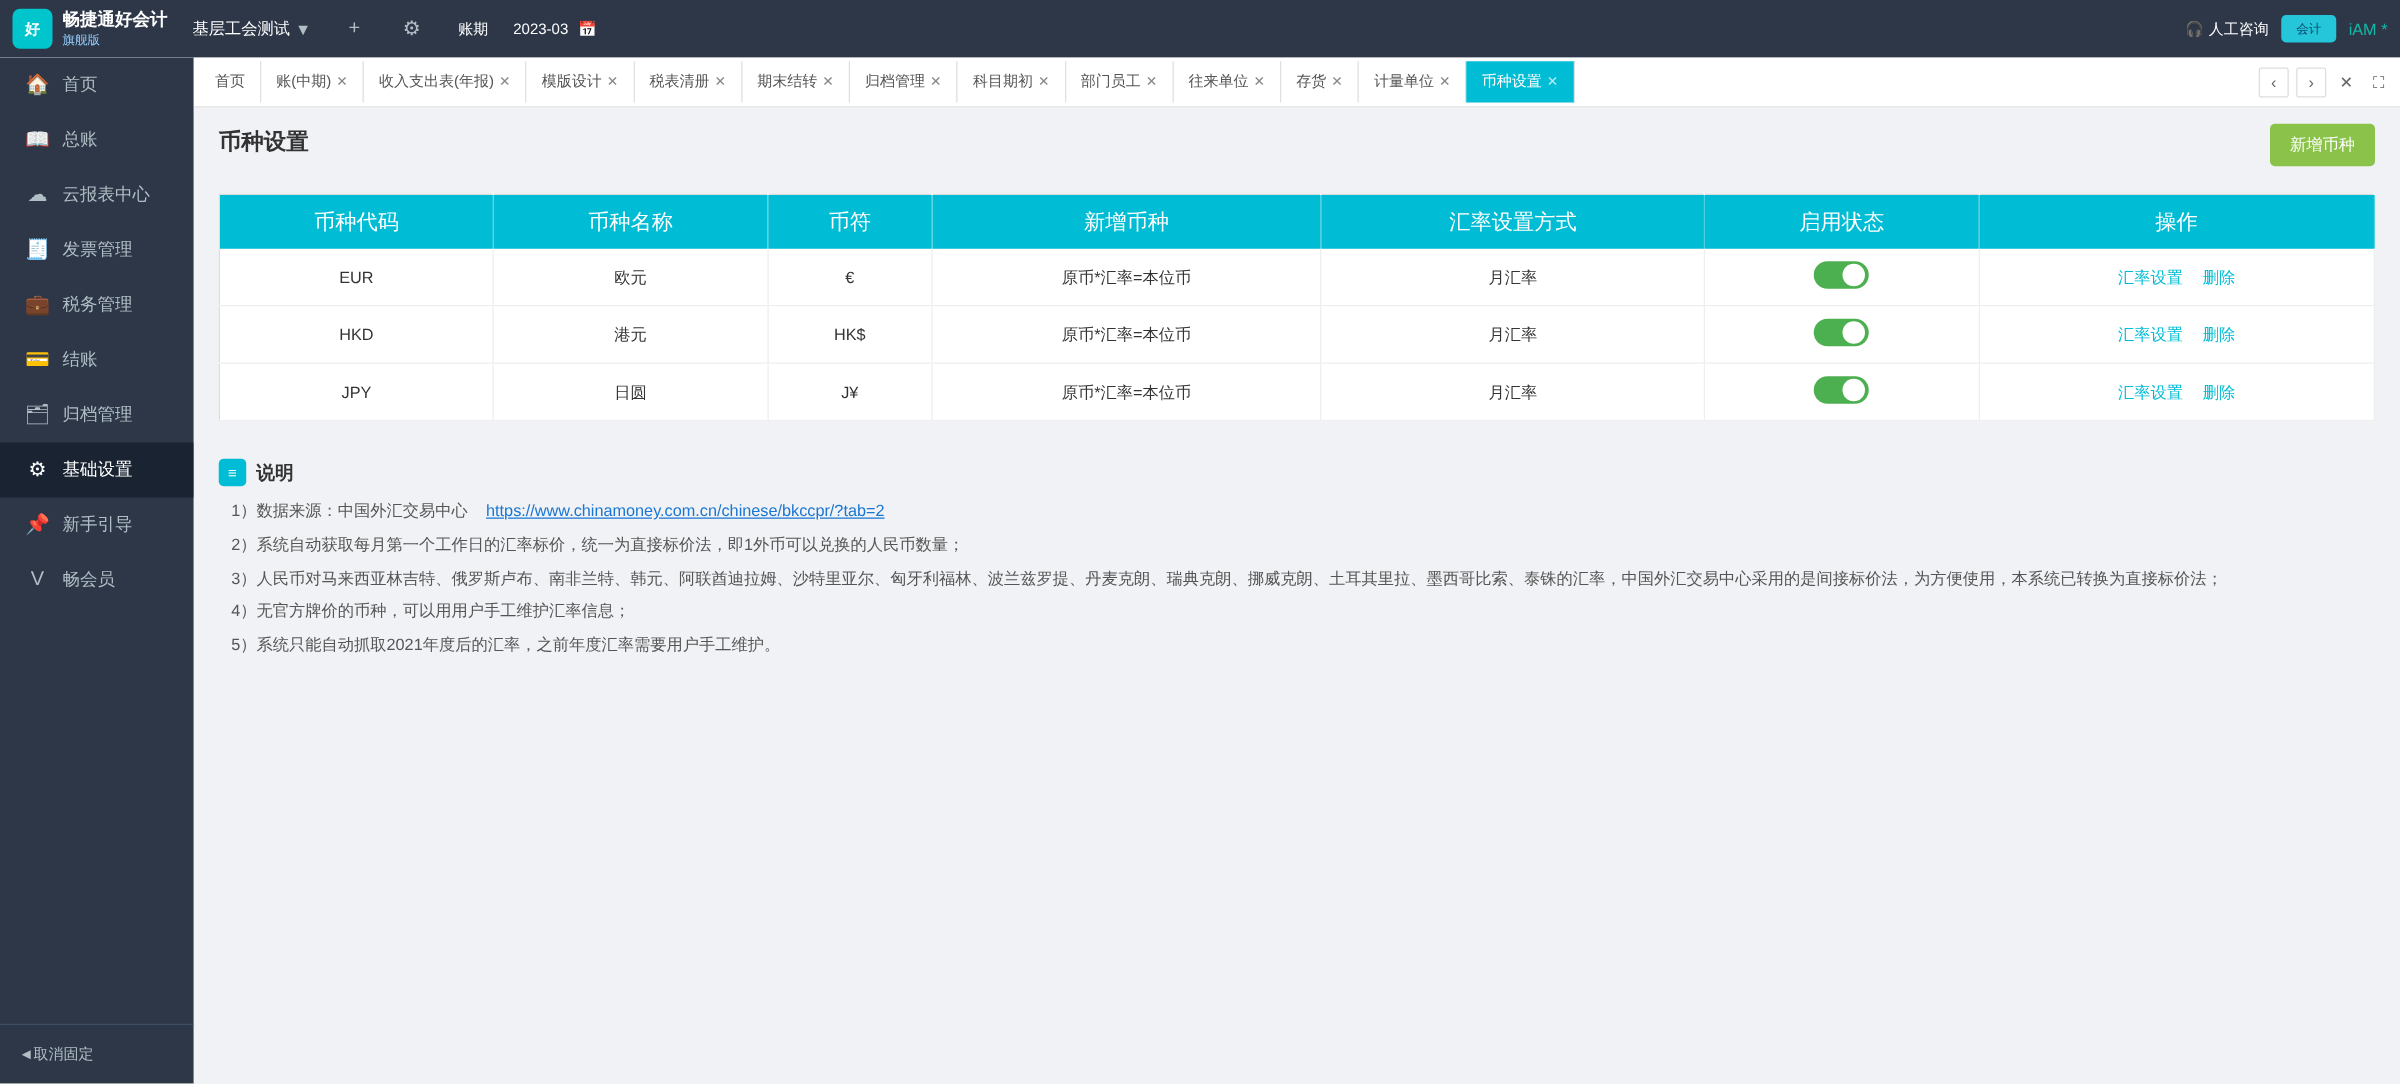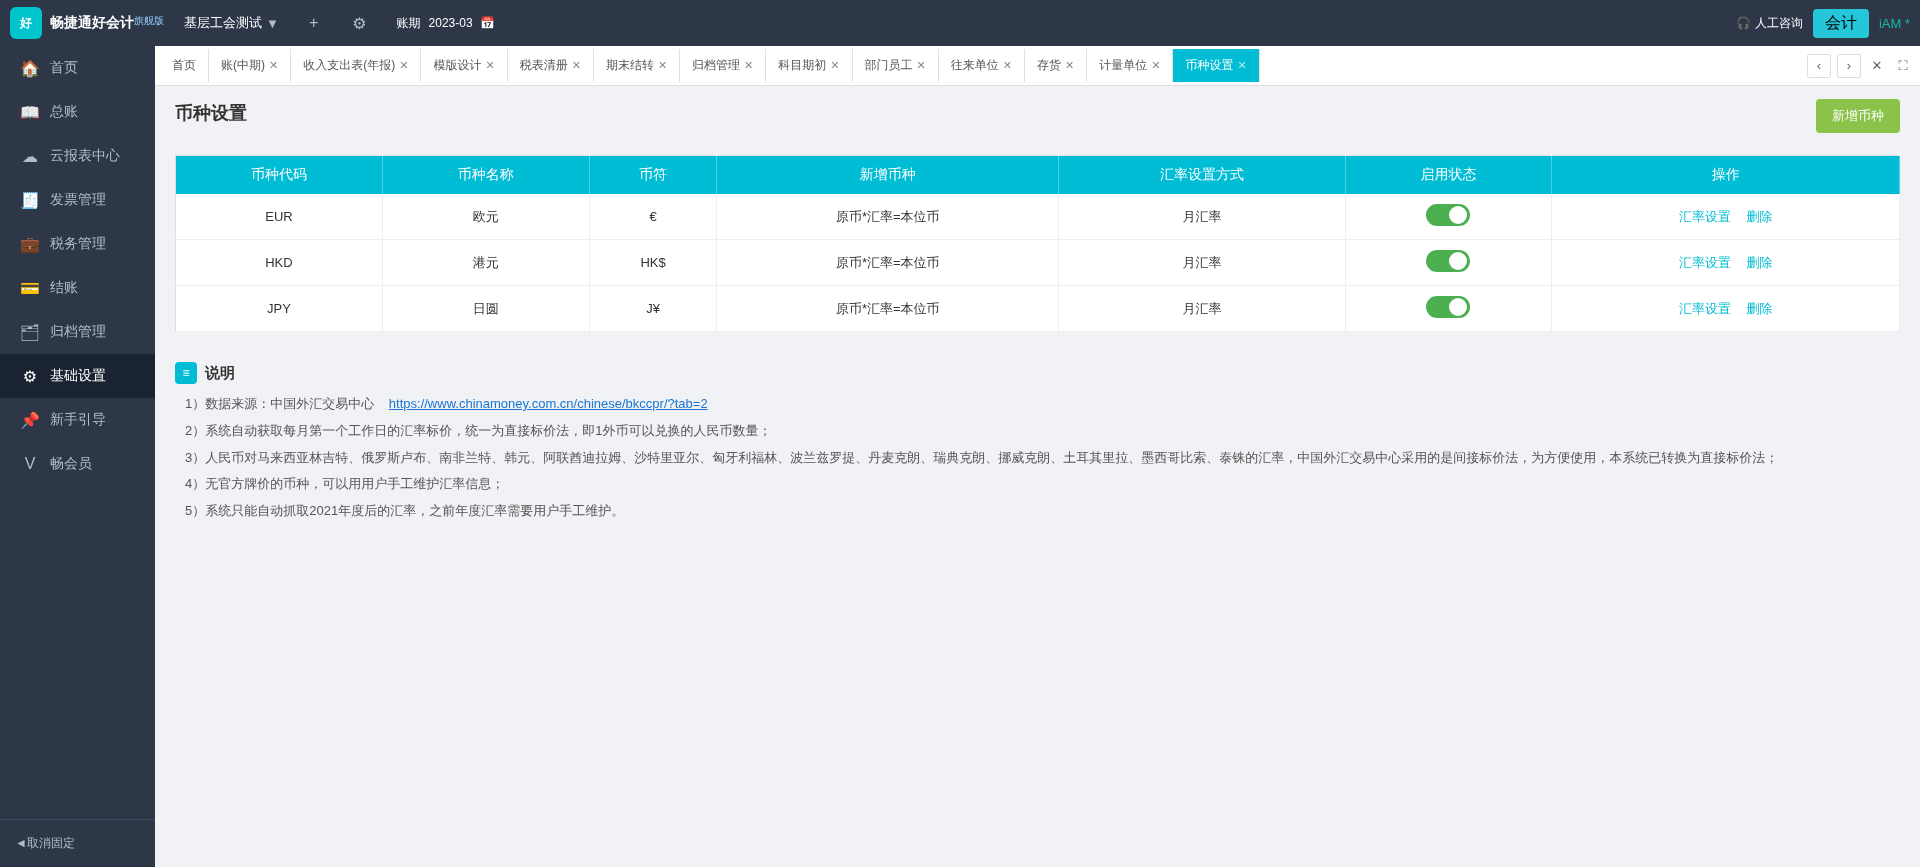--- a/index.html
+++ b/index.html
@@ -10,29 +10,29 @@
     .top-bar { height: 46px; background: #2d3748; display: flex; align-items: center; padding: 0 10px; flex-shrink: 0; }
     .main-area { display: flex; flex: 1; overflow: hidden; }
     .sidebar { width: 155px; background: #2d3748; flex-shrink: 0; display: flex; flex-direction: column; }
     .content-area { flex: 1; display: flex; flex-direction: column; overflow: hidden; background: #f0f2f5; }
     .tab-bar { height: 40px; background: #fff; display: flex; align-items: center; border-bottom: 1px solid #e0e0e0; padding: 0 5px; overflow-x: auto; flex-shrink: 0; }
     .page-content { flex: 1; overflow-y: auto; padding: 15px 20px; }
 
     
     .top-bar-logo { display: flex; align-items: center; gap: 8px; color: #fff; }
     .logo-icon { width: 32px; height: 32px; background: #00c5cd; border-radius: 6px; display: flex; align-items: center; justify-content: center; color: white; font-weight: bold; font-size: 12px; }
-    .logo-text { display: flex; }
+    .logo-text { display: flex; flex-direction: column; }
     .logo-name { color: #fff; font-size: 14px; font-weight: bold; }
     .logo-sub { color: #90caf9; font-size: 10px; }
     .top-bar-middle { flex: 1; display: flex; align-items: center; padding-left: 20px; gap: 26px; }
     .company-name { color: #fff; font-size: 13px; cursor: pointer; display: flex; align-items: center; gap: 4px; }
     .period-label { color: #fff; font-size: 12px; display: flex; align-items: center; gap: 4px; }
     .top-right { display: flex; align-items: center; gap: 10px; margin-left: auto; }
     .btn-consult { color: #fff; font-size: 12px; display: flex; align-items: center; gap: 4px; cursor: pointer; }
-    .btn-accounting { background: #26c6da; color: #000000; border: none; padding: 4px 12px; border-radius: 4px; cursor: pointer; font-size: 16px; }
+    .btn-accounting { background: #26c6da; color: #0c4a6e; border: none; padding: 4px 12px; border-radius: 4px; cursor: pointer; font-size: 10px; }
     .sidebar-item { display: flex; align-items: center; gap: 10px; padding: 12px 20px; color: #b0bec5; cursor: pointer; transition: background 0.2s; }
     .sidebar-item.active { background: #1a2332; color: #fff; }
     .sidebar-icon { width: 20px; height: 20px; display: flex; align-items: center; justify-content: center; font-size: 16px; }
     .sidebar-label { font-size: 14px; }
     .sidebar-footer { margin-top: auto; padding: 15px; border-top: 1px solid #3d4d63; }
     .sidebar-footer-btn { color: #b0bec5; font-size: 12px; display: flex; align-items: center; gap: 4px; cursor: pointer; }
 
     
     .tab-item { display: flex; align-items: center; gap: 4px; padding: 8px 12px; font-size: 12px; color: #555; cursor: pointer; white-space: nowrap; border-right: 1px solid #e0e0e0; flex-shrink: 0; }
     .tab-item.active { background: #00bcd4; color: #fff; }
@@ -41,21 +41,21 @@
     .tab-nav-close { width: 24px; height: 24px; display: flex; align-items: center; justify-content: center; cursor: pointer; color: #666; }
     .tab-expand-btn { width: 24px; height: 24px; display: flex; align-items: center; justify-content: center; cursor: pointer; color: #666; }
 
     
     .page-title { font-size: 18px; font-weight: bold; color: #333; margin-bottom: 15px; }
     .btn-new { background: #8bc34a; color: #fff; border: none; padding: 8px 16px; border-radius: 4px; cursor: pointer; font-size: 13px; float: right; margin-top: -10px; }
 
     
     .data-table { width: 100%; border-collapse: collapse; border: 1px solid #ddd; background: #fff; }
     .data-table thead tr { background: #00bcd4; color: #fff; }
-    .data-table thead th { padding: 10px 8px; text-align: center; font-weight: normal; font-size: 14px; border-right: 1px solid rgba(255,255,255,0.3); }
+    .data-table thead th { padding: 10px 8px; text-align: center; font-weight: normal; font-size: 17px; border-right: 1px solid rgba(255,255,255,0.3); }
     .data-table tbody tr { border-bottom: 1px solid #eee; }
     .data-table tbody td { padding: 10px 8px; text-align: center; font-size: 13px; border-right: 1px solid #eee; }
     .action-link { color: #00bcd4; cursor: pointer; text-decoration: none; margin: 0 6px; }
 
     
     .toggle-switch { display: inline-flex; align-items: center; cursor: pointer; }
     .toggle-track { width: 44px; height: 22px; background: #4caf50; border-radius: 11px; position: relative; transition: background 0.2s; }
     .toggle-thumb { width: 18px; height: 18px; background: #fff; border-radius: 50%; position: absolute; top: 2px; right: 3px; transition: left 0.2s; }
 
     
@@ -84,21 +84,21 @@
     </div>
     <div class="top-bar-middle">
       <span class="company-name">
         <span>基层工会测试</span>
         <span style="color:#b0bec5;">▼</span>
       </span>
       <span class="icon-btn">+</span>
       <span class="icon-btn">⚙</span>
       <span class="period-label">
         <span>账期</span>
-        <span style="margin-left:4px;">2023-03</span>
+        <span style="margin-left:16px;">2023-03</span>
         <span style="color:#00bcd4;margin-left:4px;">📅</span>
       </span>
     </div>
     <div class="top-right">
       <span class="btn-consult">
         <span>🎧</span>
         <span>人工咨询</span>
       </span>
       <button class="btn-accounting">会计</button>
       <span style="color:#14b8a6;font-size:13px;">iAM *</span>

